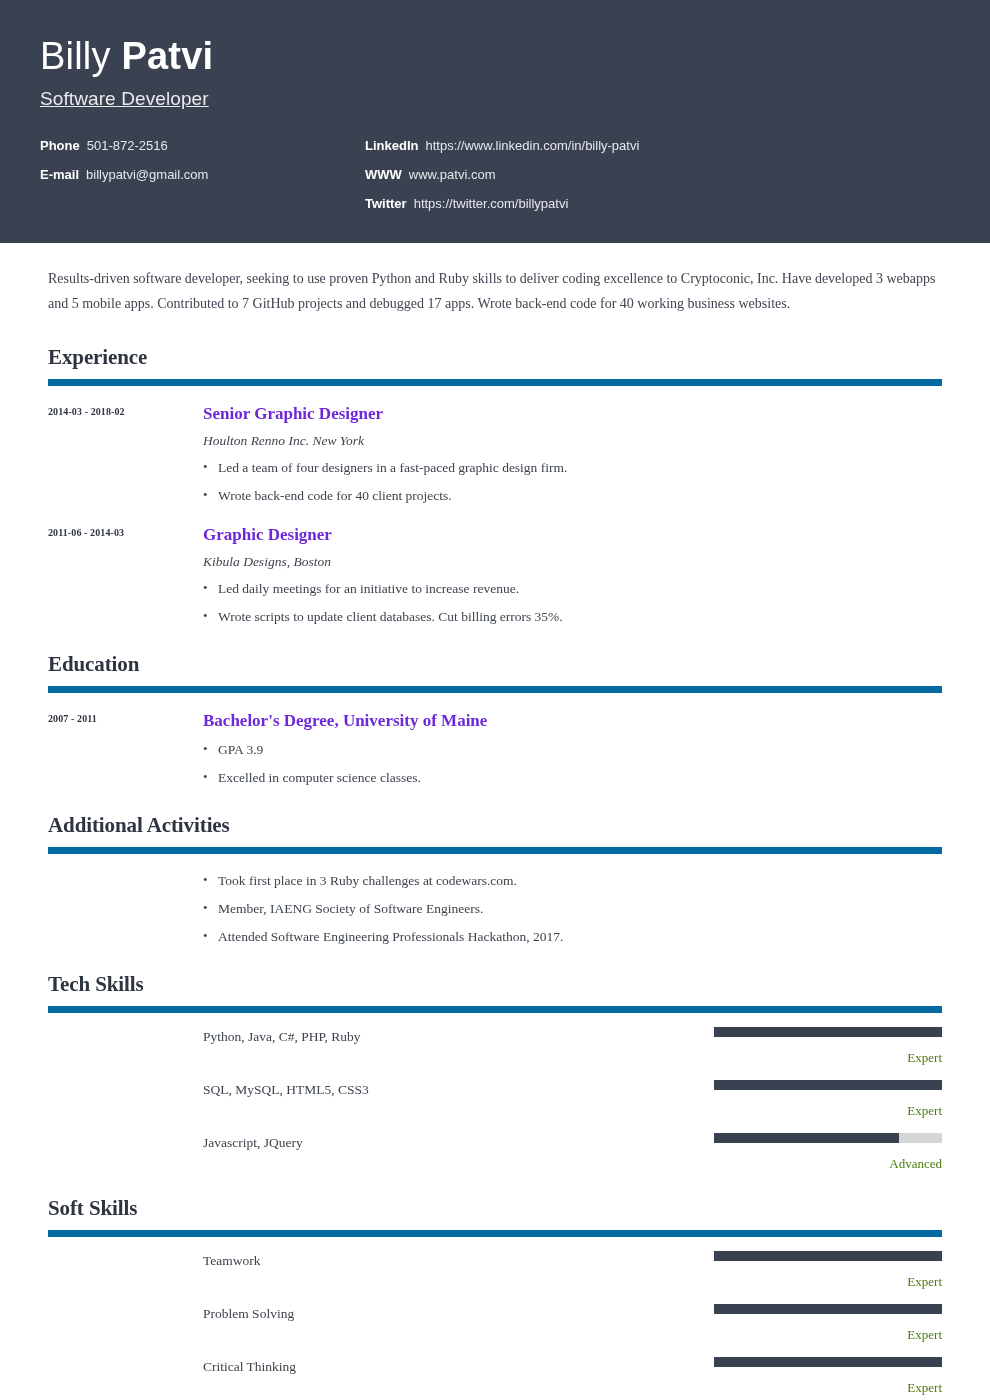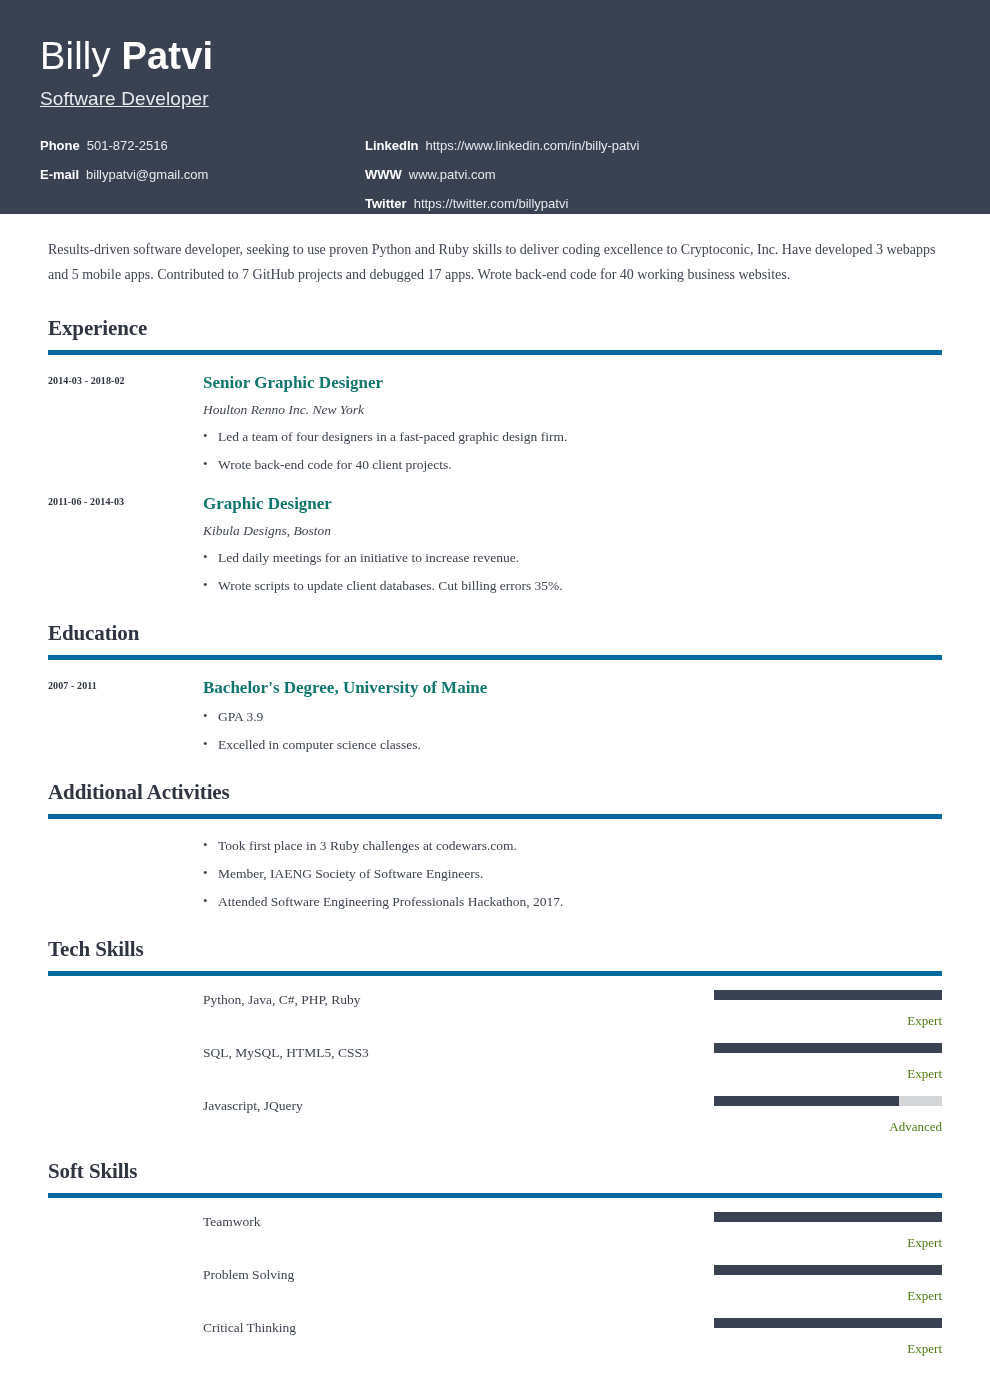--- a/index.html
+++ b/index.html
@@ -21,21 +21,21 @@
     width: 990px;
     height: 1400px;
     background: #ffffff;
     overflow: hidden;
   }
 
   
   .header {
     background: #3a4150;
     padding: 36px 40px 26px 40px;
-    height: 214px;
+    height: 243px;
   }
 
   .name {
     font-size: 38px;
     line-height: 1.1;
     color: #ffffff;
     font-weight: 300;
     letter-spacing: 0.2px;
     margin-bottom: 10px;
   }
@@ -92,21 +92,21 @@
   }
 
   .section { margin-top: 24px; }
 
   .section-title {
     font-size: 21px;
     font-weight: 700;
     color: #2e3440;
     letter-spacing: -0.1px;
     padding-bottom: 9px;
-    border-bottom: 5px solid #0369a1;
+    border-bottom: 7px solid #0369a1;
   }
 
   .entry {
     display: flex;
     align-items: flex-start;
     padding-top: 17px;
   }
 
   .entry-date {
     width: 155px;
@@ -116,21 +116,21 @@
     color: #2f3540;
     padding-top: 3px;
     letter-spacing: 0.1px;
   }
 
   .entry-body { flex: 1; }
 
   .entry-title {
     font-size: 17px;
     font-weight: 700;
-    color: #0f766e;
+    color: #6d28d9;
     line-height: 1.25;
     margin-bottom: 9px;
   }
 
   .entry-subtitle {
     font-size: 13.5px;
     font-style: italic;
     color: #40454f;
     margin-bottom: 9px;
   }

